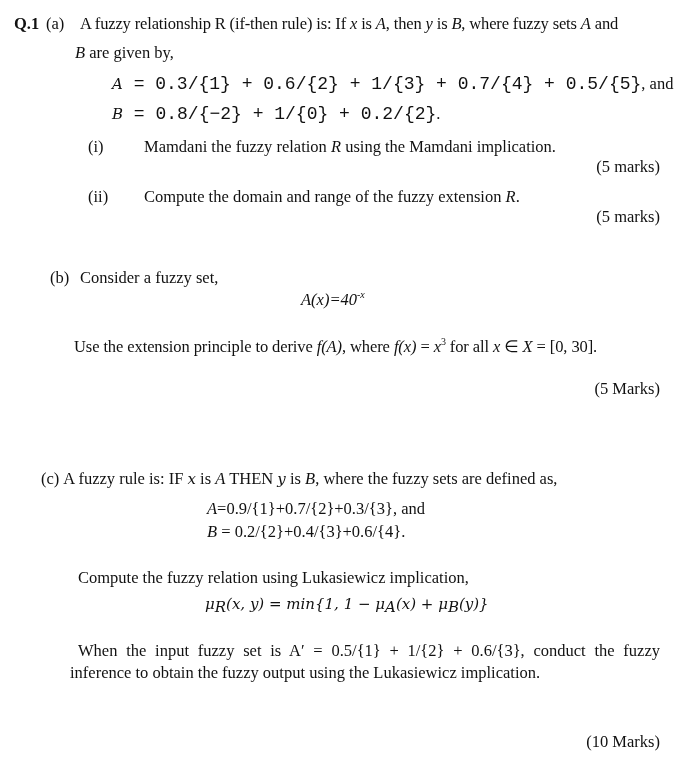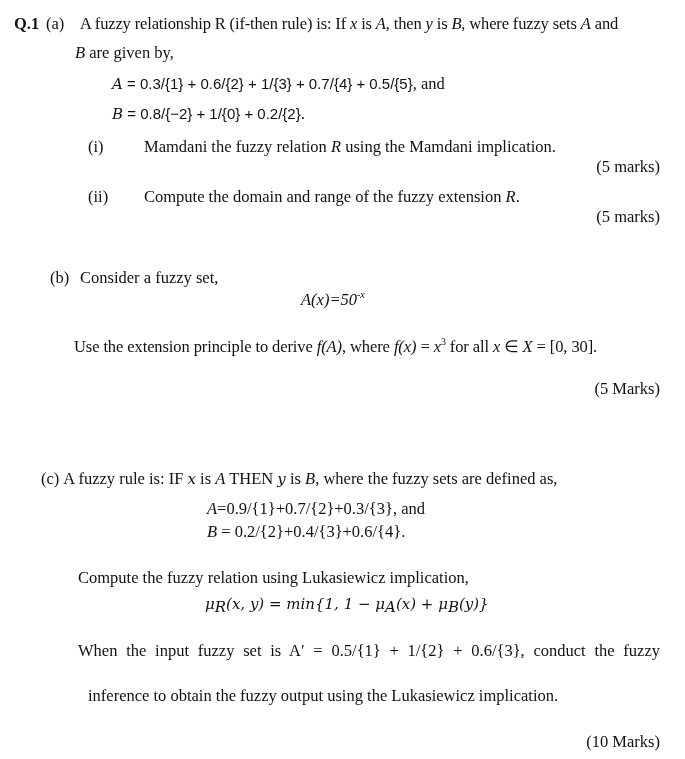--- a/index.html
+++ b/index.html
@@ -11,21 +11,21 @@
     width: 685px;
     height: 759px;
     position: relative;
     overflow: hidden;
     font-family: "Liberation Serif", serif;
     color: #111111;
     font-size: 16.5px;
   }
   .abs { position: absolute; white-space: nowrap; }
   .it { font-style: italic; }
-  .math { font-family: Liberation Sans, sans-serif; font-size: 15px; }
+  .math { font-family: Liberation Mono, monospace; font-size: 18px; }
   .mathit { font-family: "DejaVu Serif", "Liberation Serif", serif; font-style: italic; font-size: 15px; }
   .right { text-align: right; }
   sup { font-size: 10px; vertical-align: 7px; line-height: 0; }
   sub { font-size: 10px; vertical-align: -3px; line-height: 0; }
   .just {
     text-align: justify;
     text-align-last: justify;
   }
 </style>
 </head>
@@ -55,21 +55,21 @@
 
 <div class="abs" style="left:88px; top:187px;">(ii)</div>
 <div class="abs" style="left:144px; top:187px;">
   <span>Compute the domain and range of the fuzzy extension </span><span class="it">R</span><span>.</span>
 </div>
 <div class="abs right" style="right:25px; top:207px;">(5 marks)</div>
 
 <div class="abs" style="left:50px; top:268px;">(b)</div>
 <div class="abs" style="left:80px; top:268px;">Consider a fuzzy set,</div>
 <div class="abs it" style="left:301px; top:290px;">
-  <span>A(x)=50</span><sup>-x</sup>
+  <span>A(x)=40</span><sup>-x</sup>
 </div>
 <div class="abs" style="left:74px; top:337px; letter-spacing:-0.1px;">
   <span>Use the extension principle to derive </span><span class="it">f(A)</span><span>, where </span><span class="it">f(x)</span><span> = </span><span class="it">x</span><sup>3</sup><span> for all </span><span class="it">x</span><span> ∈ </span><span class="it">X</span><span> = [0, 30].</span>
 </div>
 <div class="abs right" style="right:25px; top:379px;">(5 Marks)</div>
 
 <div class="abs" style="left:41px; top:469px;">
   <span>(c)</span><span style="margin-left:4px;">A fuzzy rule is: IF </span><span class="mathit">x</span><span> is </span><span class="it">A</span><span> THEN </span><span class="mathit">y</span><span> is </span><span class="it">B</span><span>, where the fuzzy sets are defined as,</span>
 </div>
 <div class="abs" style="left:207px; top:499px;">
@@ -79,15 +79,15 @@
   <span class="it">B</span><span> = 0.2/{2}+0.4/{3}+0.6/{4}.</span>
 </div>
 
 <div class="abs" style="left:78px; top:568px;">Compute the fuzzy relation using Lukasiewicz implication,</div>
 
 <div class="abs" style="left:205px; top:594px;">
   <span class="mathit">μ</span><sub class="mathit">R</sub><span class="mathit">(x, y) = min{1,  1 − </span><span class="mathit">μ</span><sub class="mathit">A</sub><span class="mathit">(x) + </span><span class="mathit">μ</span><sub class="mathit">B</sub><span class="mathit">(y)}</span>
 </div>
 
 <div class="abs just" style="left:78px; top:641px; width:582px; white-space:normal;">When the input fuzzy set is A′ = 0.5/{1} + 1/{2} + 0.6/{3}, conduct the fuzzy</div>
-<div class="abs" style="left:88px; top:663px;margin-top:23px;">inference to obtain the fuzzy output using the Lukasiewicz implication.</div>
+<div class="abs" style="left:70px; top:663px;">inference to obtain the fuzzy output using the Lukasiewicz implication.</div>
 
 <div class="abs right" style="right:25px; top:732px;">(10 Marks)</div>
 
 </body></html>

